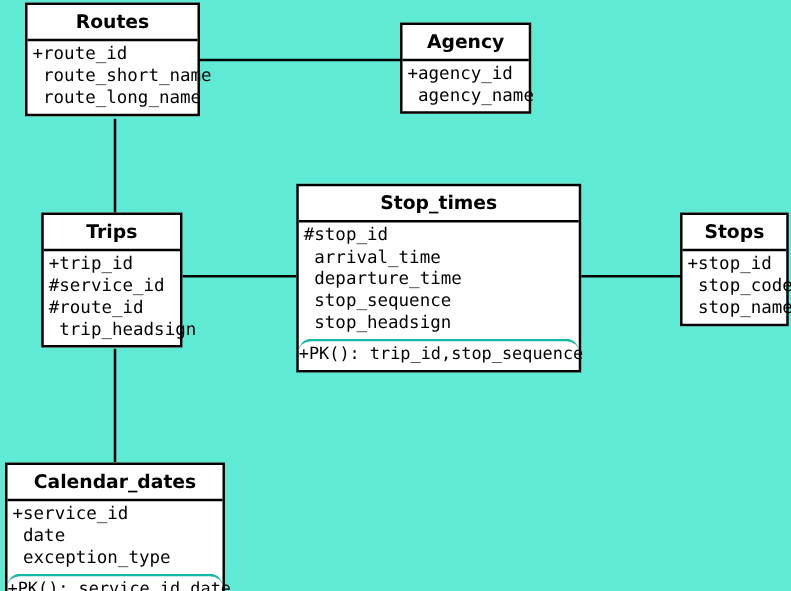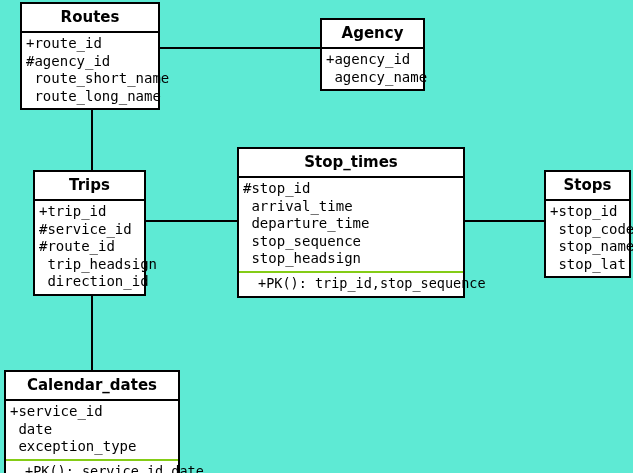--- a/index.html
+++ b/index.html
@@ -49,22 +49,23 @@
   }
   .attr {
     font-family: "DejaVu Sans Mono", monospace;
     font-size: 14px;
     line-height: 17.6px;
     color: #000000;
     white-space: pre;
   }
   .entity-ops {
     box-sizing: border-box;
-    border-top: 2px solid #84cc16;
-    padding: 2px 4px 3px 19px;
+    border-top: 2px solid #14b8a6;
+    padding: 2px 4px 3px 0;
+    border-radius: 10px;
   }
   .op {
     font-family: "DejaVu Sans Mono", monospace;
     font-size: 13.5px;
     line-height: 17.6px;
     color: #000000;
     white-space: pre;
   }
 </style>
 </head>
@@ -75,42 +76,40 @@
   <div class="link h" style="left:158px; top:47px;  width:164px;"></div>
   <div class="link v" style="left:91px;  top:95px;  height:77px;"></div>
   <div class="link h" style="left:146px; top:220px; width:93px;"></div>
   <div class="link h" style="left:464px; top:220px; width:80px;"></div>
   <div class="link v" style="left:91px;  top:279px; height:91px;"></div>
 
   <div class="entity" style="left:20px; top:2px; width:140px;">
     <div class="entity-title">Routes</div>
     <div class="entity-attrs">
       <div class="attr">+route_id</div>
-      <div class="attr">#agency_id</div>
       <div class="attr"> route_short_name</div>
       <div class="attr"> route_long_name</div>
     </div>
   </div>
 
   <div class="entity" style="left:320px; top:18px; width:105px;">
     <div class="entity-title">Agency</div>
     <div class="entity-attrs">
       <div class="attr">+agency_id</div>
       <div class="attr"> agency_name</div>
     </div>
   </div>
 
   <div class="entity" style="left:33px; top:170px; width:113px;">
     <div class="entity-title">Trips</div>
     <div class="entity-attrs">
       <div class="attr">+trip_id</div>
       <div class="attr">#service_id</div>
       <div class="attr">#route_id</div>
       <div class="attr"> trip_headsign</div>
-      <div class="attr"> direction_id</div>
     </div>
   </div>
 
   <div class="entity" style="left:237px; top:147px; width:228px;">
     <div class="entity-title">Stop_times</div>
     <div class="entity-attrs">
       <div class="attr">#stop_id</div>
       <div class="attr"> arrival_time</div>
       <div class="attr"> departure_time</div>
       <div class="attr"> stop_sequence</div>
@@ -120,21 +119,20 @@
       <div class="op">+PK(): trip_id,stop_sequence</div>
     </div>
   </div>
 
   <div class="entity" style="left:544px; top:170px; width:87px;">
     <div class="entity-title">Stops</div>
     <div class="entity-attrs">
       <div class="attr">+stop_id</div>
       <div class="attr"> stop_code</div>
       <div class="attr"> stop_name</div>
-      <div class="attr"> stop_lat</div>
     </div>
   </div>
 
   <div class="entity" style="left:4px; top:370px; width:176px;">
     <div class="entity-title">Calendar_dates</div>
     <div class="entity-attrs">
       <div class="attr">+service_id</div>
       <div class="attr"> date</div>
       <div class="attr"> exception_type</div>
     </div>

